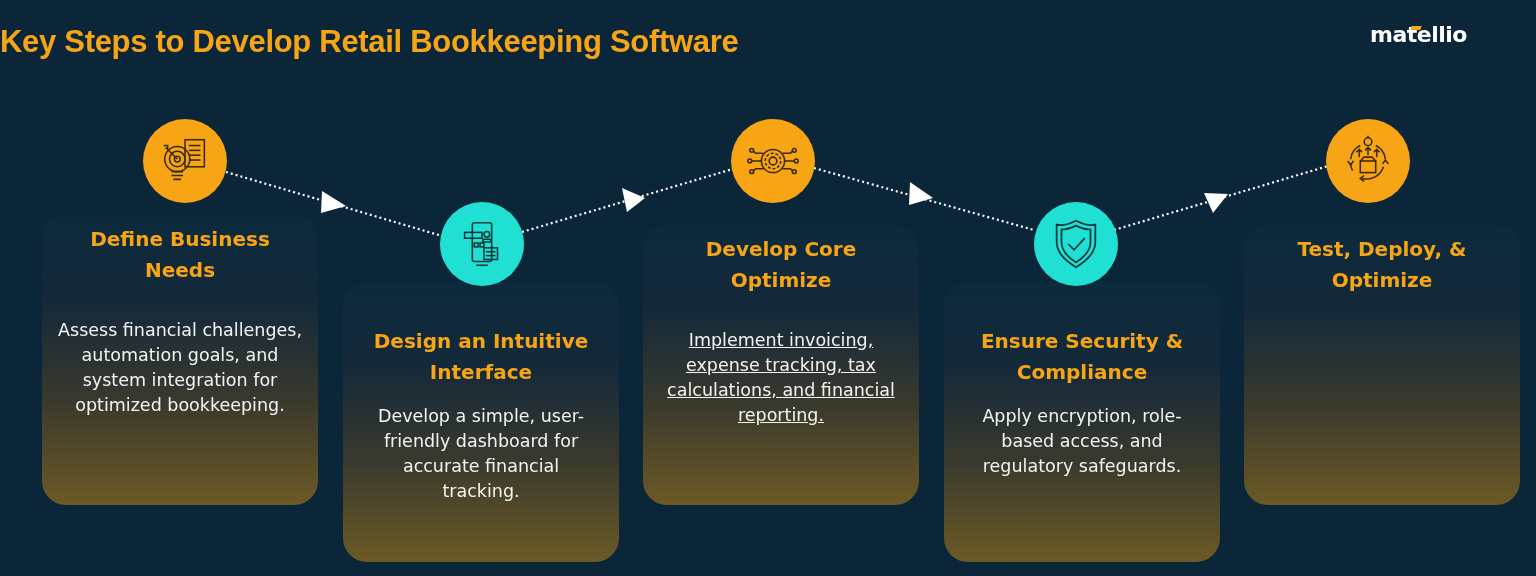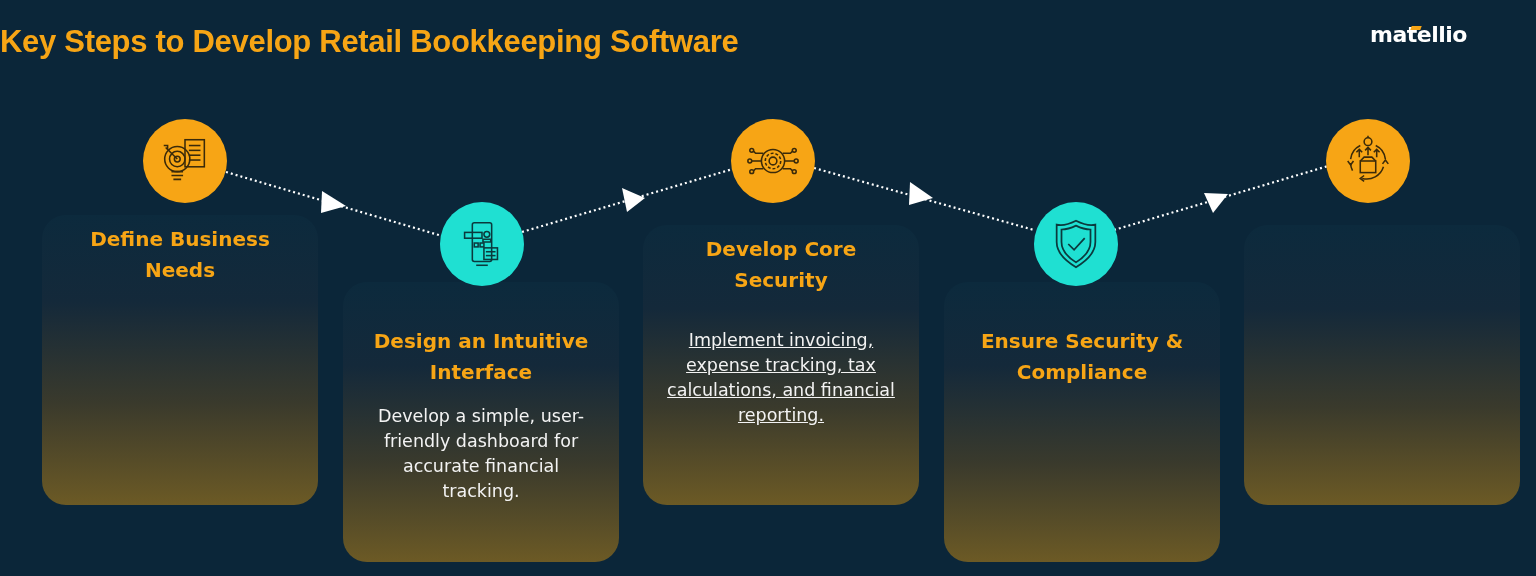--- a/index.html
+++ b/index.html
@@ -32,20 +32,21 @@
   <g fill="#ffffff">
     <polygon points="322,191 346,206 321,213"></polygon>
     <polygon points="622,188 645,198 627,212"></polygon>
     <polygon points="910,182 933,198 909,205"></polygon>
     <polygon points="1204,193 1228,194 1213,213"></polygon>
   </g>
 </svg>
 
 <div class="card" style="left:42px;top:215px;height:290px;">
   <h3 style="padding:9px 30px 0;">Define Business Needs</h3>
+  <p style="padding:32px 14px 0;">Assess financial challenges, automation goals, and system integration for optimized bookkeeping.</p>
 </div>
 <div class="circle c-orange" style="left:143px;top:119px;">
   <svg viewBox="0 0 60 60" fill="none" stroke="#3a2a0a" stroke-width="1.6">
     <rect x="30" y="8" width="20" height="28"></rect>
     <line x1="34" y1="14" x2="46" y2="14"></line>
       <line x1="34" y1="19" x2="46" y2="19"></line>
       <line x1="34" y1="24" x2="46" y2="24"></line>
       <line x1="34" y1="29" x2="46" y2="29"></line>
     <circle cx="22" cy="28" r="13"></circle>
       <circle cx="22" cy="28" r="8"></circle>
@@ -69,21 +70,21 @@
     <rect x="22" y="29" width="4" height="4"></rect>
       <rect x="28" y="29" width="4" height="4"></rect>
     <rect x="32" y="34" width="14" height="12"></rect>
     <line x1="34" y1="38" x2="44" y2="38"></line>
       <line x1="34" y1="42" x2="44" y2="42"></line>
     <line x1="24" y1="52" x2="36" y2="52"></line>
   </svg>
 </div>
 
 <div class="card" style="left:643px;top:225px;height:280px;">
-  <h3 style="padding:9px 30px 0;">Develop Core Security</h3>
+  <h3 style="padding:9px 30px 0;">Develop Core Optimize</h3>
   <p style="padding:32px 14px 0;text-decoration:underline;">Implement invoicing, expense tracking, tax calculations, and financial reporting.</p>
 </div>
 <div class="circle c-orange" style="left:731px;top:119px;">
   <svg viewBox="0 0 60 60" fill="none" stroke="#3a2a0a" stroke-width="1.6">
     <circle cx="30" cy="30" r="12"></circle>
       <circle cx="30" cy="30" r="4"></circle>
     <circle cx="30" cy="30" r="8" stroke-dasharray="3 2"></circle>
     <line x1="18" y1="30" x2="8" y2="30"></line>
       <circle cx="6" cy="30" r="2"></circle>
     <line x1="42" y1="30" x2="52" y2="30"></line>
@@ -94,30 +95,32 @@
       <circle cx="52" cy="19" r="2"></circle>
     <path d="M20 38 L12 38 L10 40"></path>
       <circle cx="8" cy="41" r="2"></circle>
     <path d="M40 38 L48 38 L50 40"></path>
       <circle cx="52" cy="41" r="2"></circle>
   </svg>
 </div>
 
 <div class="card" style="left:944px;top:282px;height:280px;">
   <h3 style="padding:44px 30px 0;">Ensure Security &amp; Compliance</h3>
+  <p style="padding:16px 16px 0;">Apply encryption, role-based access, and regulatory safeguards.</p>
 </div>
 <div class="circle c-teal" style="left:1034px;top:202px;">
   <svg viewBox="0 0 60 60" fill="none" stroke="#0b3a3d" stroke-width="1.8">
     <path d="M30 6 C22 10 14 11 10 10 L10 28 C10 40 20 48 30 54 C40 48 50 40 50 28 L50 10 C46 11 38 10 30 6 Z"></path>
     <path d="M30 11 C24 14 18 15 15 15 L15 28 C15 38 22 44 30 49 C38 44 45 38 45 28 L45 15 C42 15 36 14 30 11 Z"></path>
     <path d="M22 30 L28 36 L39 24"></path>
   </svg>
 </div>
 
 <div class="card" style="left:1244px;top:225px;height:280px;">
+  <h3 style="padding:9px 30px 0;">Test, Deploy, &amp; Optimize</h3>
 </div>
 <div class="circle c-orange" style="left:1326px;top:119px;">
   <svg viewBox="0 0 60 60" fill="none" stroke="#3a2a0a" stroke-width="1.6">
     <circle cx="30" cy="10" r="4"></circle>
       <line x1="30" y1="4" x2="30" y2="6"></line>
     <path d="M12 28 A18 18 0 0 1 22 14"></path>
       <path d="M38 14 A18 18 0 0 1 48 28"></path>
     <path d="M46 36 A18 18 0 0 1 24 48"></path>
       <path d="M14 40 A18 18 0 0 1 12 32"></path>
     <path d="M9 30 L12 34 L15 30"></path>

